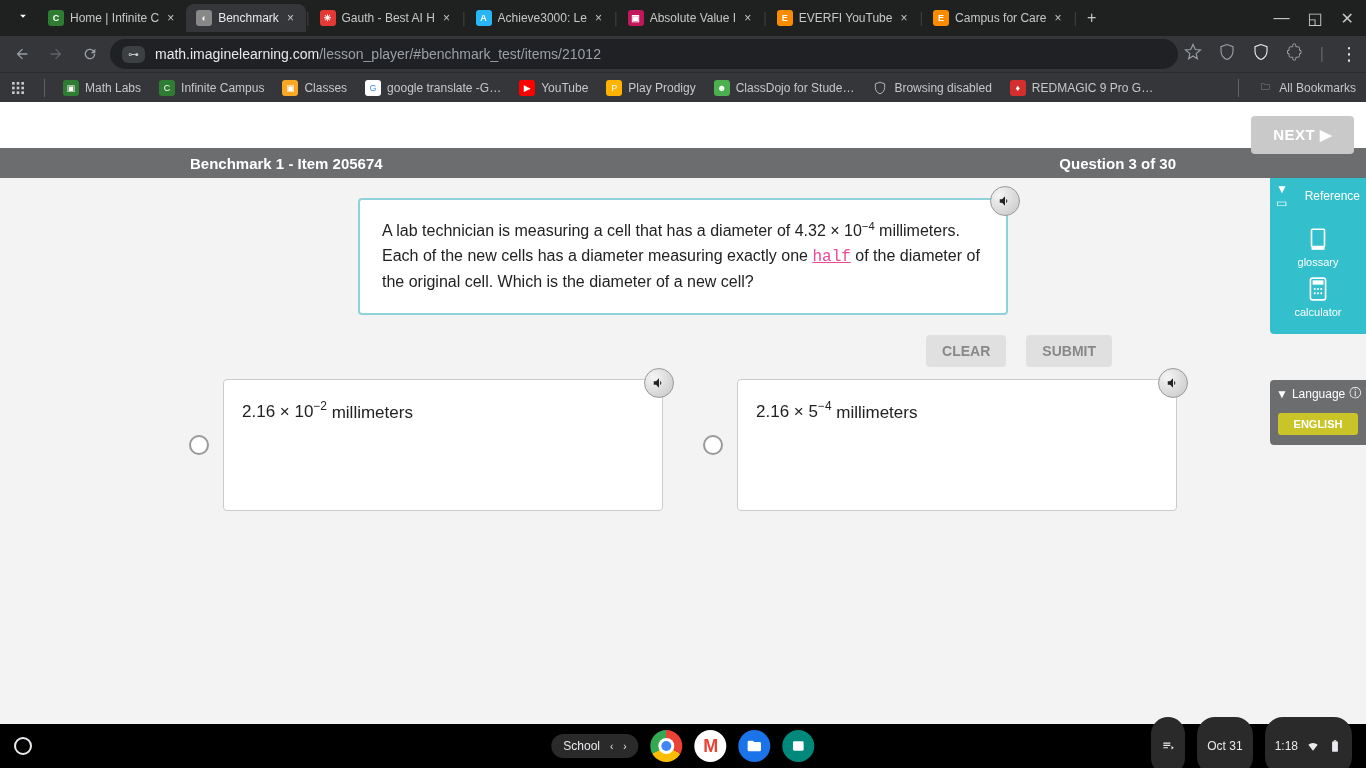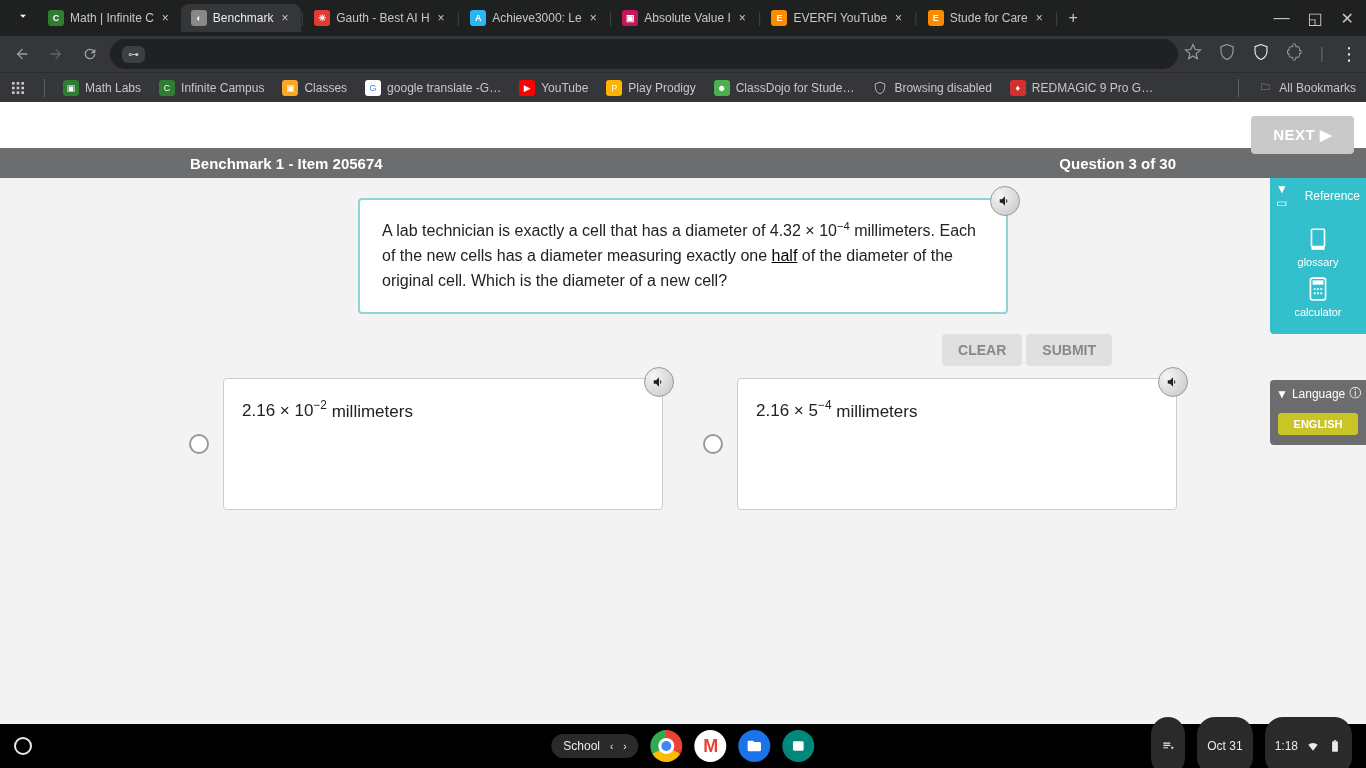--- a/index.html
+++ b/index.html
@@ -48,26 +48,26 @@
 
 .item-header { height: 30px; background: #6b6d6f; color: #fff; display: flex; align-items: center; padding: 0 190px; font-size: 15px; font-weight: 600; }
 .item-header .qcount { margin-left: auto; }
 
 
 .main-area { padding: 20px 0 0 0; }
 
 
 .question-row { display: flex; justify-content: center; position: relative; }
 .question-box { width: 650px; border: 2px solid #8ed3d9; border-radius: 4px; background: #fff; padding: 18px 22px; font-size: 16px; color: #222; line-height: 1.55; position: relative; }
-.question-box .link { color: #000000; text-decoration: underline; }
+.question-box .link { color: #ec4899; text-decoration: underline; font-family: Liberation Mono, monospace; }
 .audio-btn { position: absolute; width: 30px; height: 30px; border-radius: 50%; background: radial-gradient(circle at 30% 30%, #f5f5f5, #c5c5c5); border: 1px solid #999; display: flex; align-items: center; justify-content: center; cursor: pointer; }
 .audio-btn svg { width: 14px; height: 14px; fill: #222; }
 
 
-.action-row { display: flex; justify-content: flex-end; gap: 4px; margin: 20px 254px 12px 0; }
+.action-row { display: flex; justify-content: flex-end; gap: 20px; margin: 20px 254px 12px 0; }
 .action-btn { background: #e0e0e0; color: #888; border: none; border-radius: 4px; padding: 8px 16px; font-size: 14px; font-weight: 600; cursor: pointer; }
 
 
 .answers { display: grid; grid-template-columns: 1fr 1fr; gap: 28px 40px; width: 988px; margin: 10px auto 0; }
 .answer-wrap { display: flex; align-items: center; gap: 14px; }
 .radio { width: 20px; height: 20px; border: 2px solid #999; border-radius: 50%; background: #fff; flex: 0 0 20px; cursor: pointer; }
 .answer-card { position: relative; flex: 1; background: #fff; border: 1px solid #ccc; border-radius: 4px; height: 132px; padding: 20px 18px; font-size: 17px; color: #222; }
 .answer-card .audio-btn { top: -12px; right: -12px; }
 
 
@@ -97,21 +97,21 @@
 </style>
 </head>
 <body>
 
 <div class="titlebar">
   <span class="titlebar-chevron"><svg viewBox="0 0 24 24">
         <path d="M7 10l5 5 5-5z"></path>
       </svg></span>
   <div class="tab">
     <span class="tab-icon" style="background:#2e7d32">C</span>
-    <span class="tab-title">Math | Infinite C</span>
+    <span class="tab-title">Home | Infinite C</span>
     <span class="tab-close">×</span>
   </div>
   <div class="tab active">
     <span class="tab-icon" style="background:#888">◐</span>
     <span class="tab-title">Benchmark</span>
     <span class="tab-close">×</span>
   </div>
   <span class="tab-sep">|</span>
   <div class="tab">
     <span class="tab-icon" style="background:#e53935">✳</span>
@@ -132,21 +132,21 @@
   </div>
   <span class="tab-sep">|</span>
   <div class="tab">
     <span class="tab-icon" style="background:#fb8c00">E</span>
     <span class="tab-title">EVERFI YouTube</span>
     <span class="tab-close">×</span>
   </div>
   <span class="tab-sep">|</span>
   <div class="tab">
     <span class="tab-icon" style="background:#fb8c00">E</span>
-    <span class="tab-title">Stude for Care</span>
+    <span class="tab-title">Campus for Care</span>
     <span class="tab-close">×</span>
   </div>
   <span class="tab-sep">|</span>
   <span class="newtab">+</span>
   <div class="win-controls">
     <span>—</span>
     <span>◱</span>
     <span>✕</span>
   </div>
 </div>
@@ -162,20 +162,21 @@
         <path d="M4 11h12.2l-5.6-5.6L12 4l8 8-8 8-1.4-1.4L16.2 13H4z"></path>
       </svg>
     </span>
   <span class="nav-icon">
       <svg viewBox="0 0 24 24">
         <path d="M17.65 6.35A8 8 0 1 0 20 12h-2a6 6 0 1 1-1.76-4.24L13 11h7V4z"></path>
       </svg>
     </span>
   <div class="url-field">
     <span class="site-badge">⊶</span>
+    <span class="url-text"><span class="host">math.imaginelearning.com</span><span>/lesson_player/#benchmark_test/items/21012</span></span>
   </div>
   <div class="url-right">
     <span><svg viewBox="0 0 24 24">
           <path d="M12 17.3 6.2 21l1.6-6.8L2 9.3l7-.6L12 2l3 6.7 7 .6-5.8 4.9L17.8 21z" fill="none" stroke="#9aa0a6" stroke-width="1.5"></path>
         </svg></span>
     <span><svg viewBox="0 0 24 24">
           <path d="M12 2 4 5v6c0 5 3.4 9.7 8 11 4.6-1.3 8-6 8-11V5z" fill="none" stroke="#9aa0a6" stroke-width="1.5"></path>
         </svg></span>
     <span><svg viewBox="0 0 24 24">
           <path d="M12 2 4 5v6c0 5 3.4 9.7 8 11 4.6-1.3 8-6 8-11V5z" fill="none" stroke="#e8eaed" stroke-width="1.5"></path>
@@ -253,21 +254,21 @@
 <div class="content">
   <div class="content-top"></div>
   <div class="item-header">
     <span>Benchmark 1 - Item 205674</span>
     <span class="qcount">Question 3 of 30</span>
   </div>
 
   <div class="main-area">
     <div class="question-row">
       <div class="question-box">
-        <span>A lab technician is exactly a cell that has a diameter of </span><span class="mexp"><span>4.32</span> × <span>10</span><sup>−4</sup></span><span> millimeters.</span>
+        <span>A lab technician is measuring a cell that has a diameter of </span><span class="mexp"><span>4.32</span> × <span>10</span><sup>−4</sup></span><span> millimeters.</span>
         <span>Each of the new cells has a diameter measuring exactly one </span><span class="link">half</span><span> of the diameter of the original cell. Which is the diameter of a new cell?</span>
         <span class="audio-btn" style="top:-14px;right:-14px">
             <svg viewBox="0 0 24 24">
               <path d="M3 9v6h4l5 5V4L7 9H3zm13 3a4 4 0 0 0-2-3.5v7A4 4 0 0 0 16 12z"></path>
             </svg>
           </span>
       </div>
     </div>
 
     <div class="action-row">

